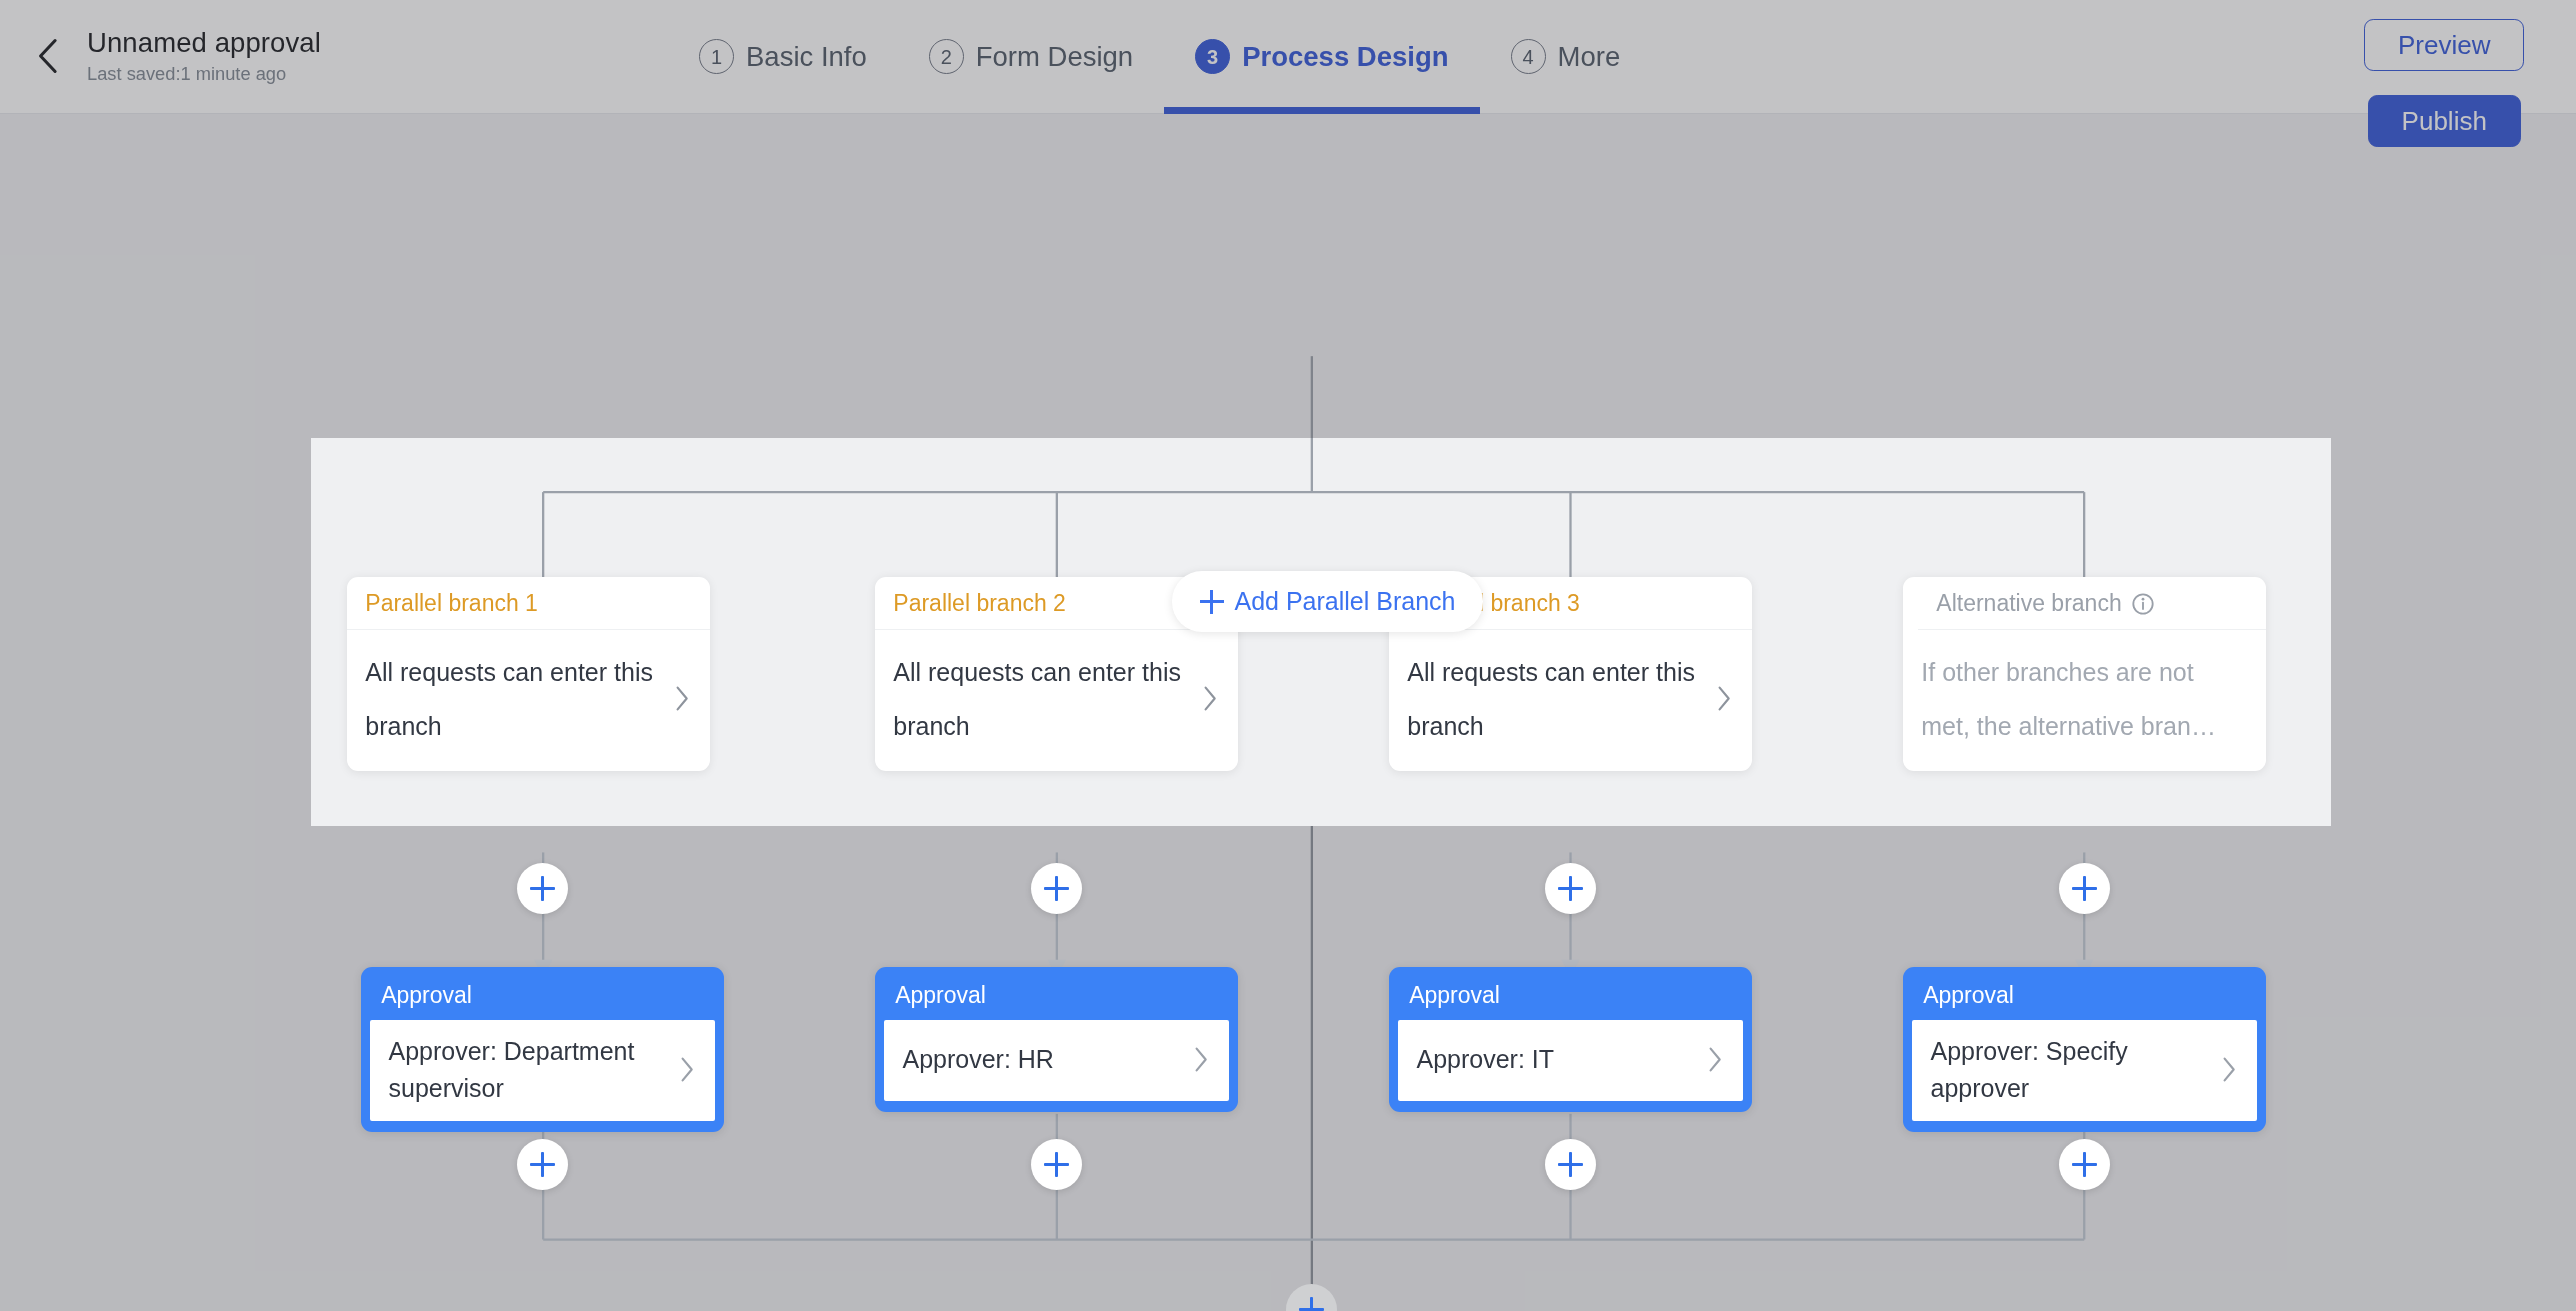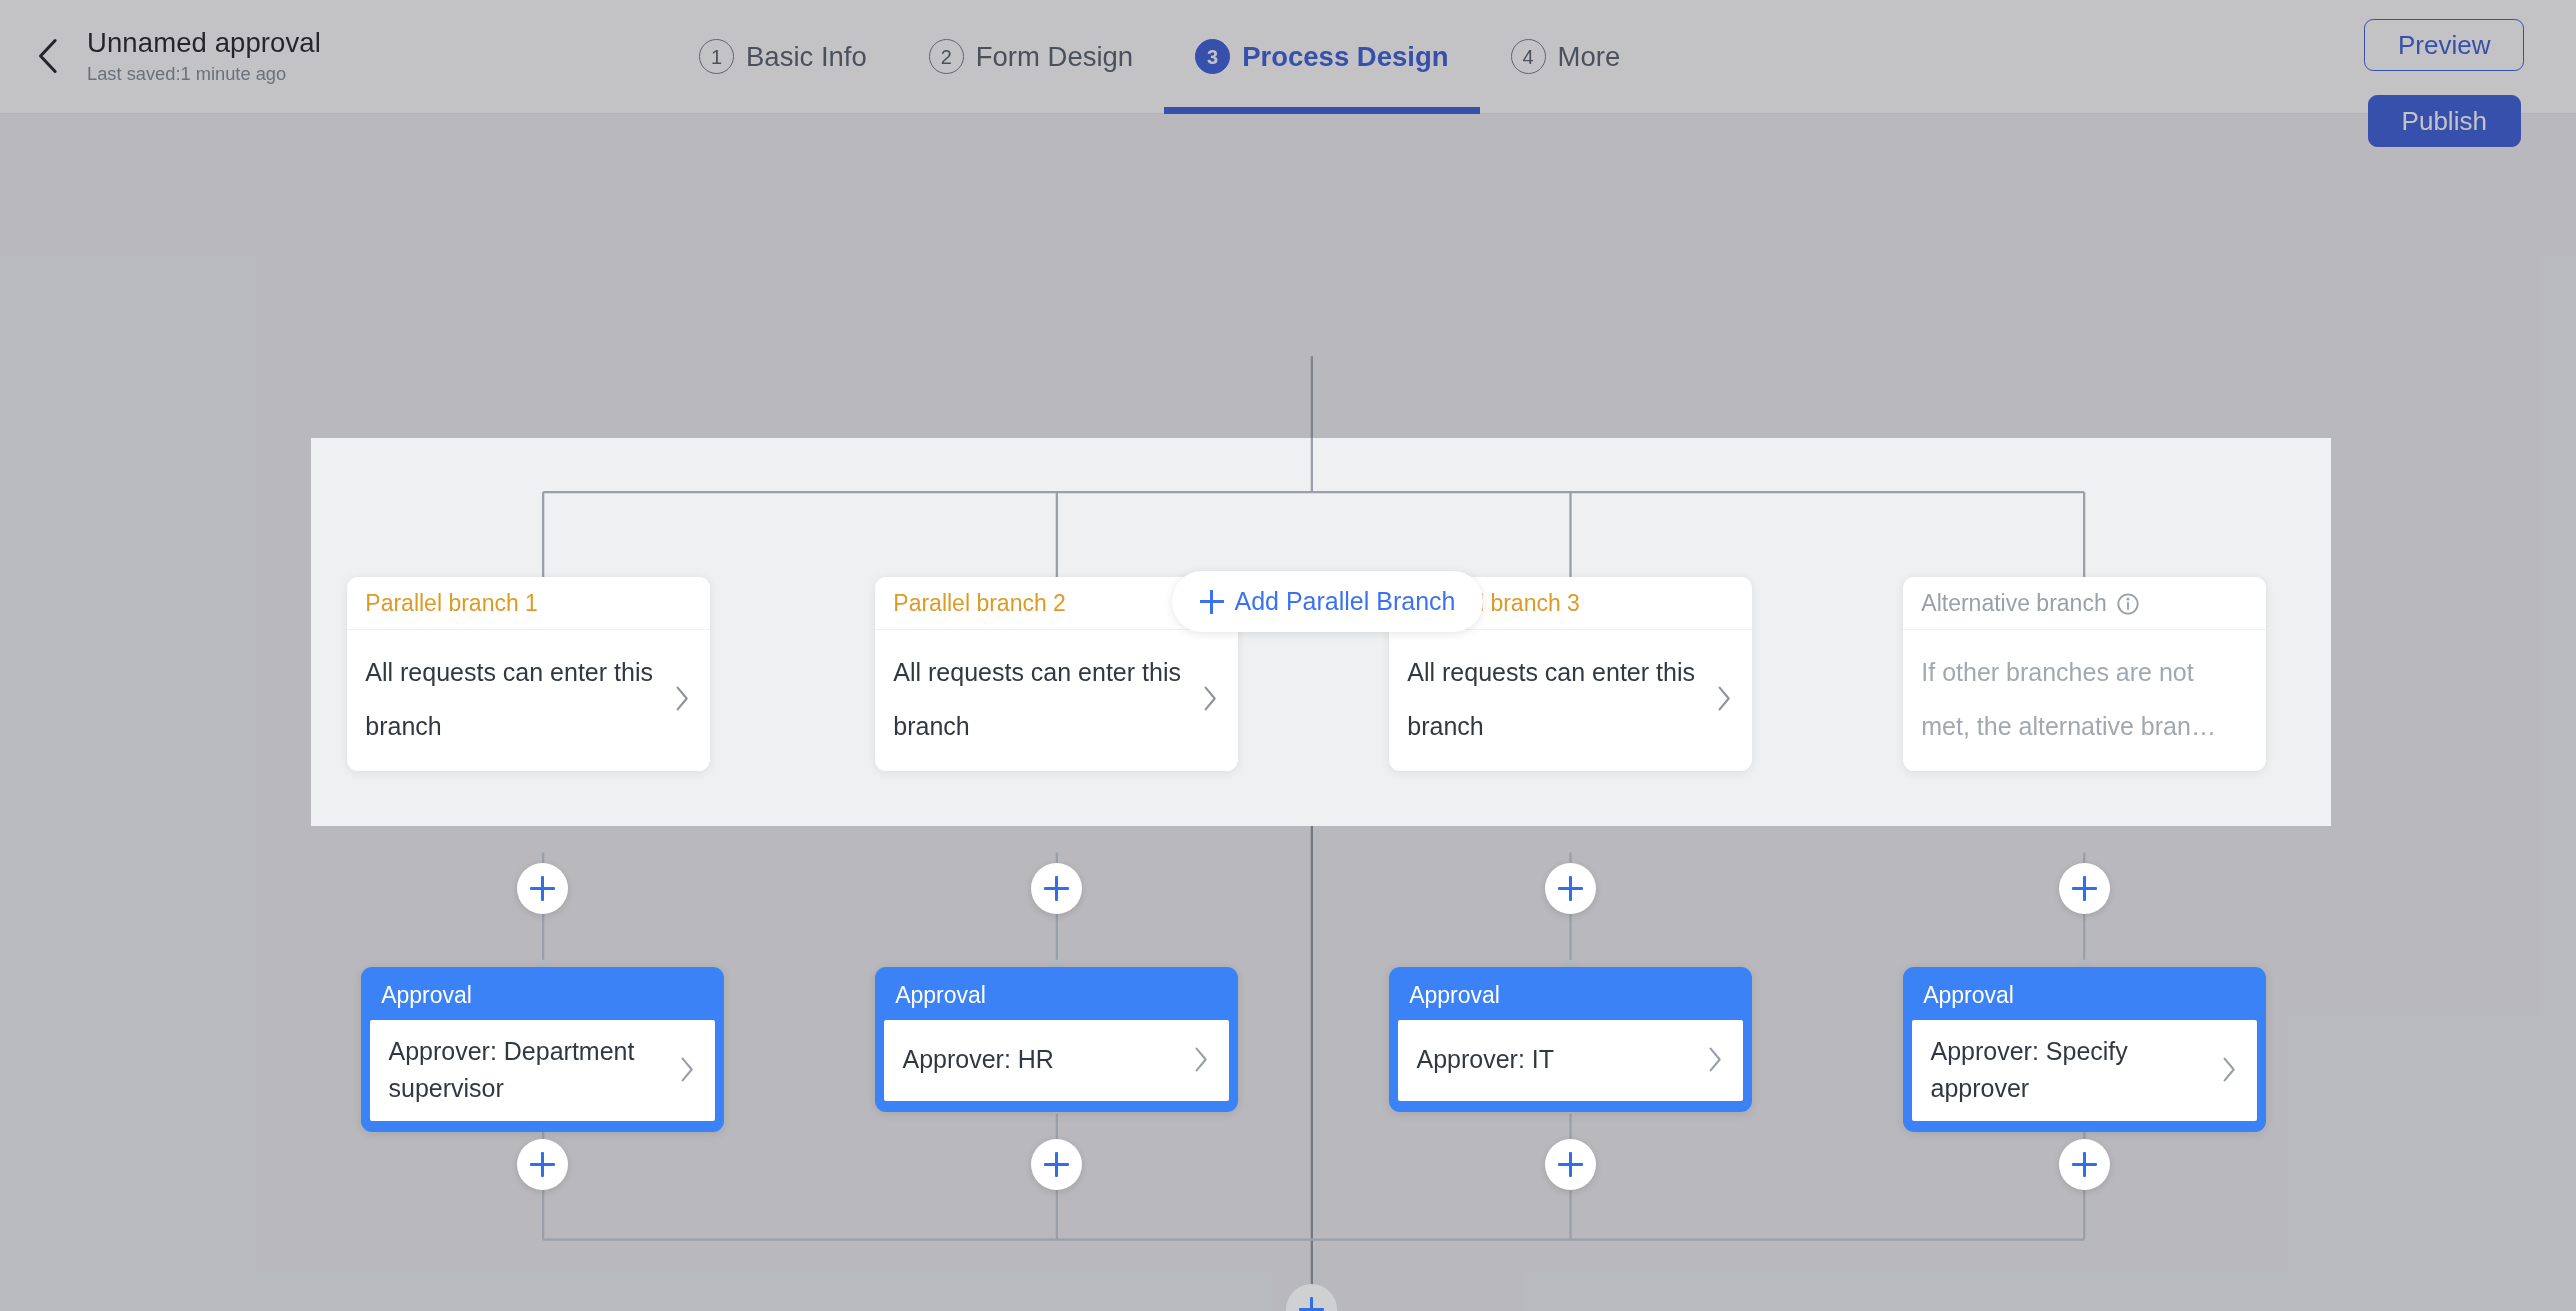--- a/index.html
+++ b/index.html
@@ -111,21 +111,21 @@
   
   .branch-card {
     width: 363px; background: #fff; border-radius: 11px;
     box-shadow: 0 1.8px 9.2px rgba(0,0,0,.08);
     overflow: hidden;
   }
   .branch-card .bc-title {
     font-size: 23px; color: #dd9a25; padding: 13px 18.3px 12px 18.3px;
     border-bottom: 1.8px solid #eef0f2; display: flex; align-items: center; gap: 9.2px;
   }
-  .branch-card.alt .bc-title { color: #9aa0a9; }
+  .branch-card.alt .bc-title { color: #9aa0a9; margin-left: 15px; }
   .branch-card .bc-body {
     padding: 14.7px 18.3px 18.3px 18.3px; display: flex; align-items: center; min-height: 103px;
   }
   .branch-card .bc-text {
     flex: 1; font-size: 25px; color: #323843; line-height: 54px;
   }
   .branch-card.alt .bc-text { color: #a2a8b1; }
 
   .approval-card {
     width: 363px; background: #3b82f6; border-radius: 11px;

